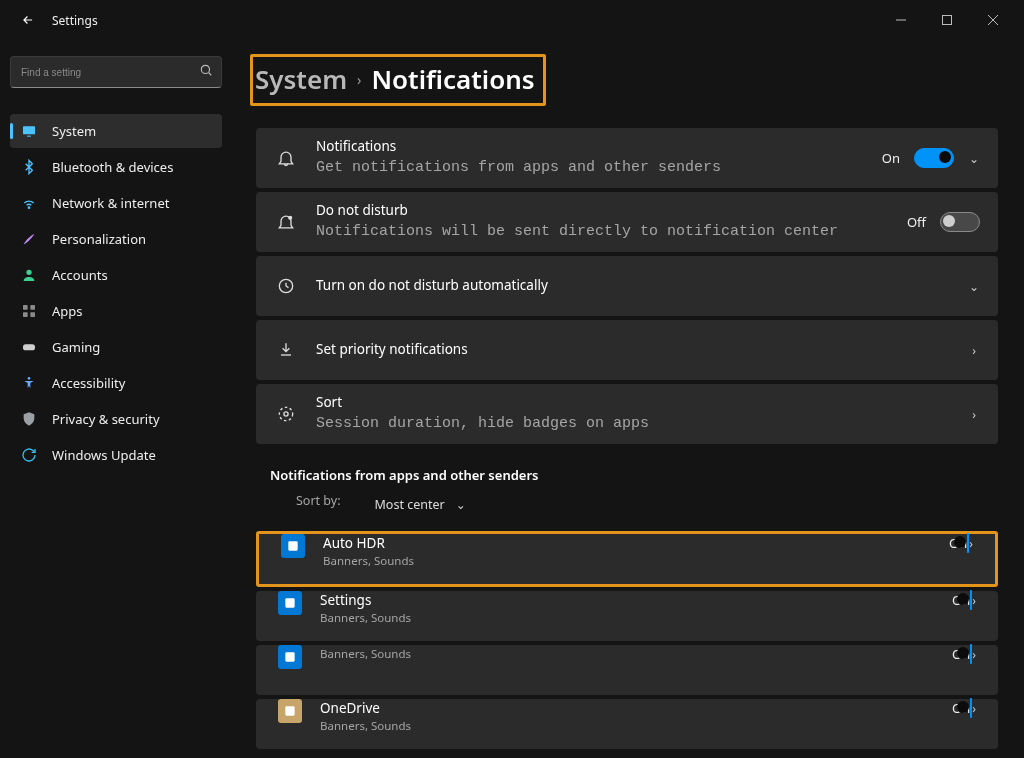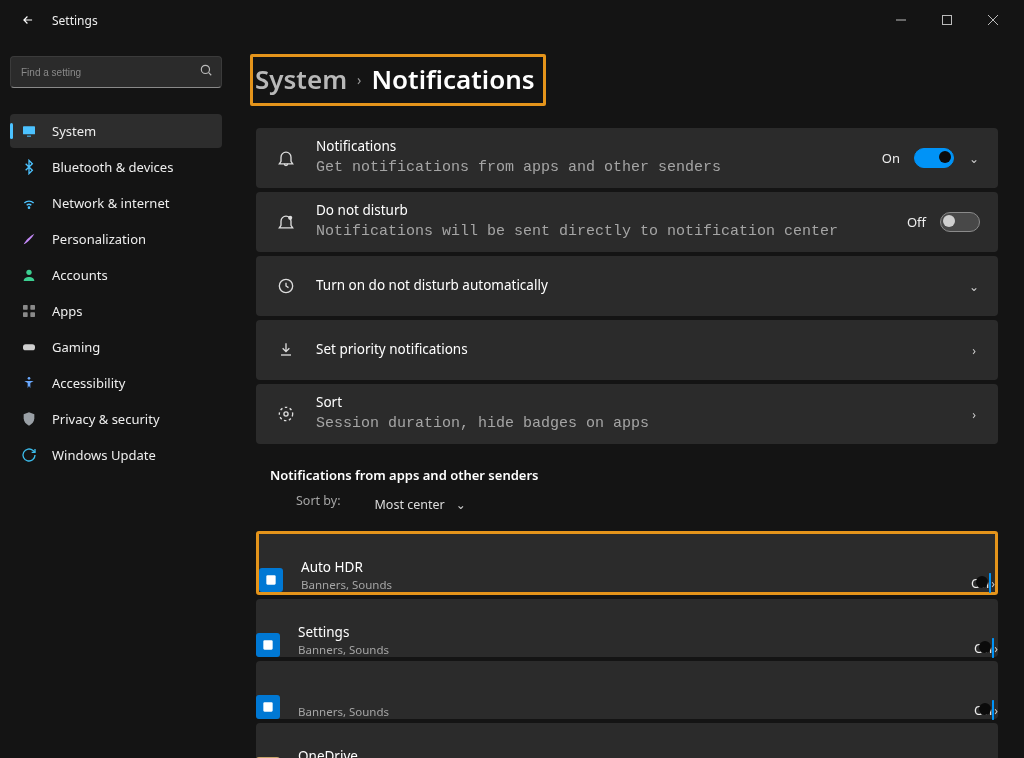--- a/index.html
+++ b/index.html
@@ -133,23 +133,23 @@
   .section-label{font-size:13px;font-weight:600;margin:22px 0 8px 14px;}
   .sortbar{display:flex;gap:26px;font-size:12.5px;margin-bottom:14px;margin-left:40px;}
   .sortbar .lbl{color:var(--text-muted);}
   .sort-select{
     display:flex;align-items:center;gap:10px;
     background:transparent;border-radius:4px;padding:4px 8px;cursor:pointer;color:#ddd;
   }
   .app-row{
     background:var(--card);
     border-radius:4px;
-    height:58px;
-    display:flex;align-items:flex-end;
-    padding:0 0;
+    height:50px;
+    display:flex;align-items:flex-start;
+    padding:0 22px;
     margin-bottom:4px;
     cursor:pointer;
   }
   .app-row .app-icon{
     width:24px;height:24px;border-radius:3px;margin-right:18px;flex-shrink:0;
     display:flex;align-items:center;justify-content:center;font-size:13px;color:#fff;
   }
   .app-row .app-body{flex:1;}
   .app-row .app-title{font-size:13.5px;color:#fff;}
   .app-row .app-sub{font-size:11.5px;color:var(--text-muted);margin-top:1px;}

